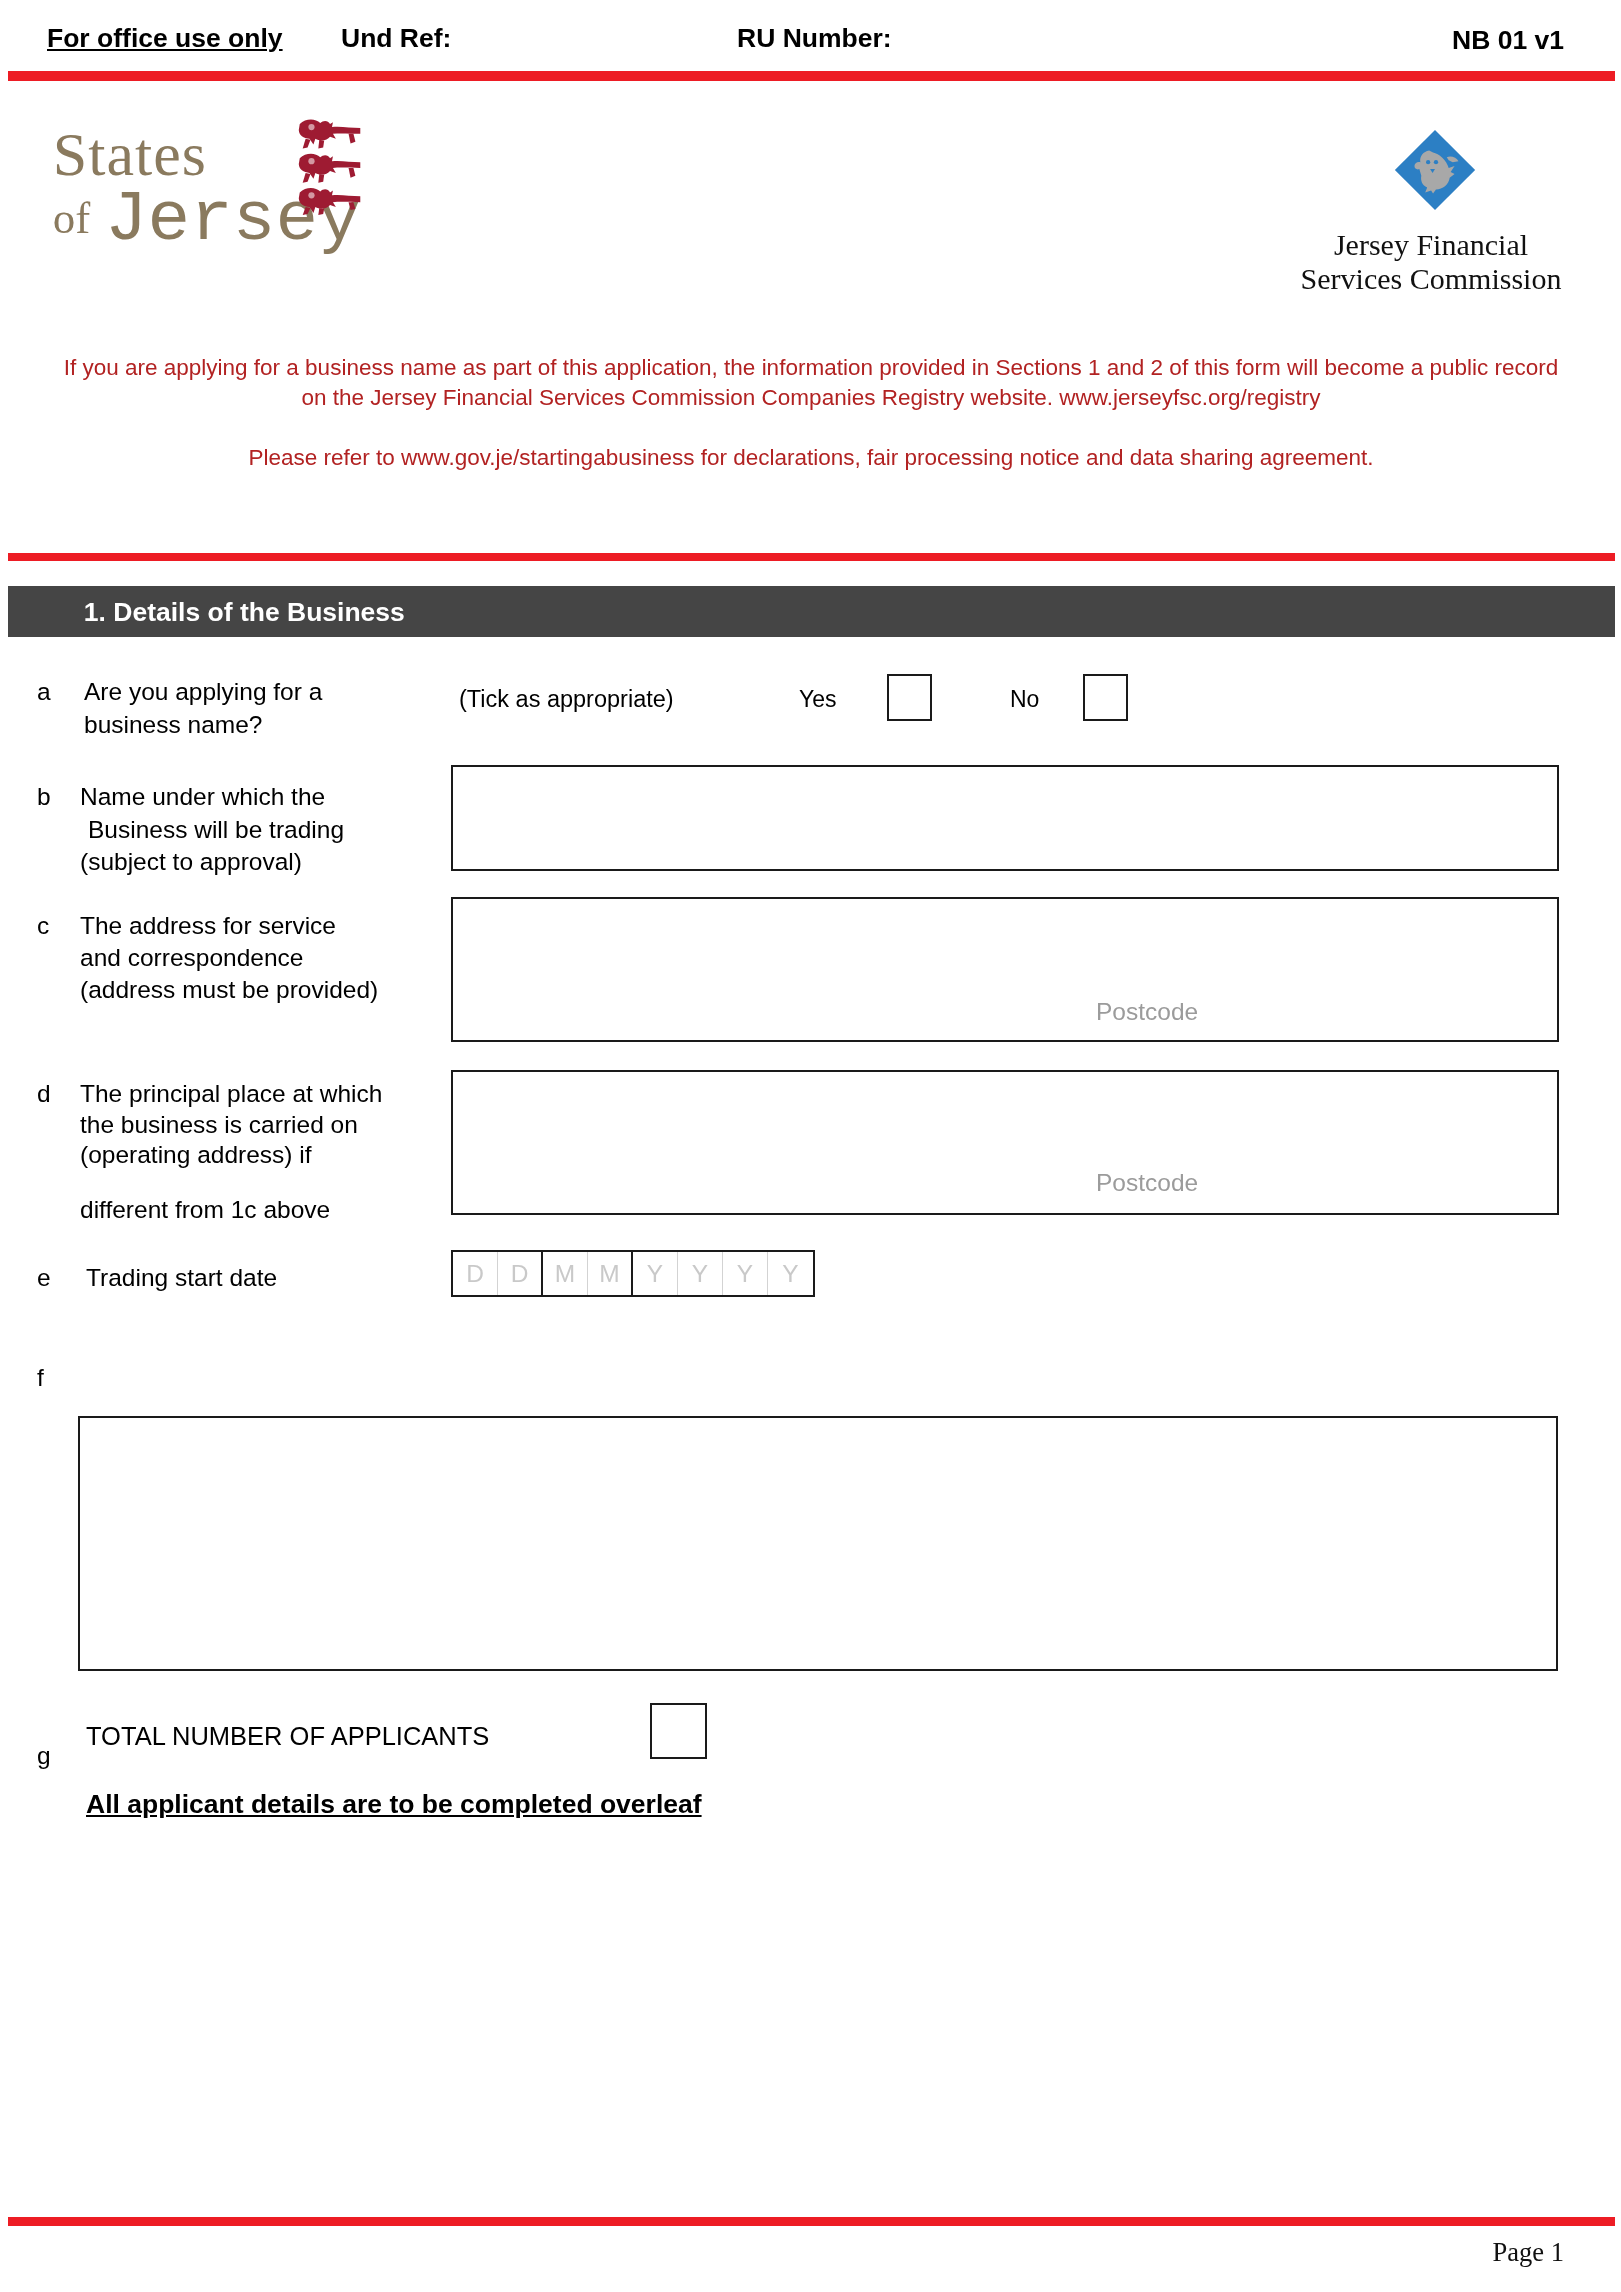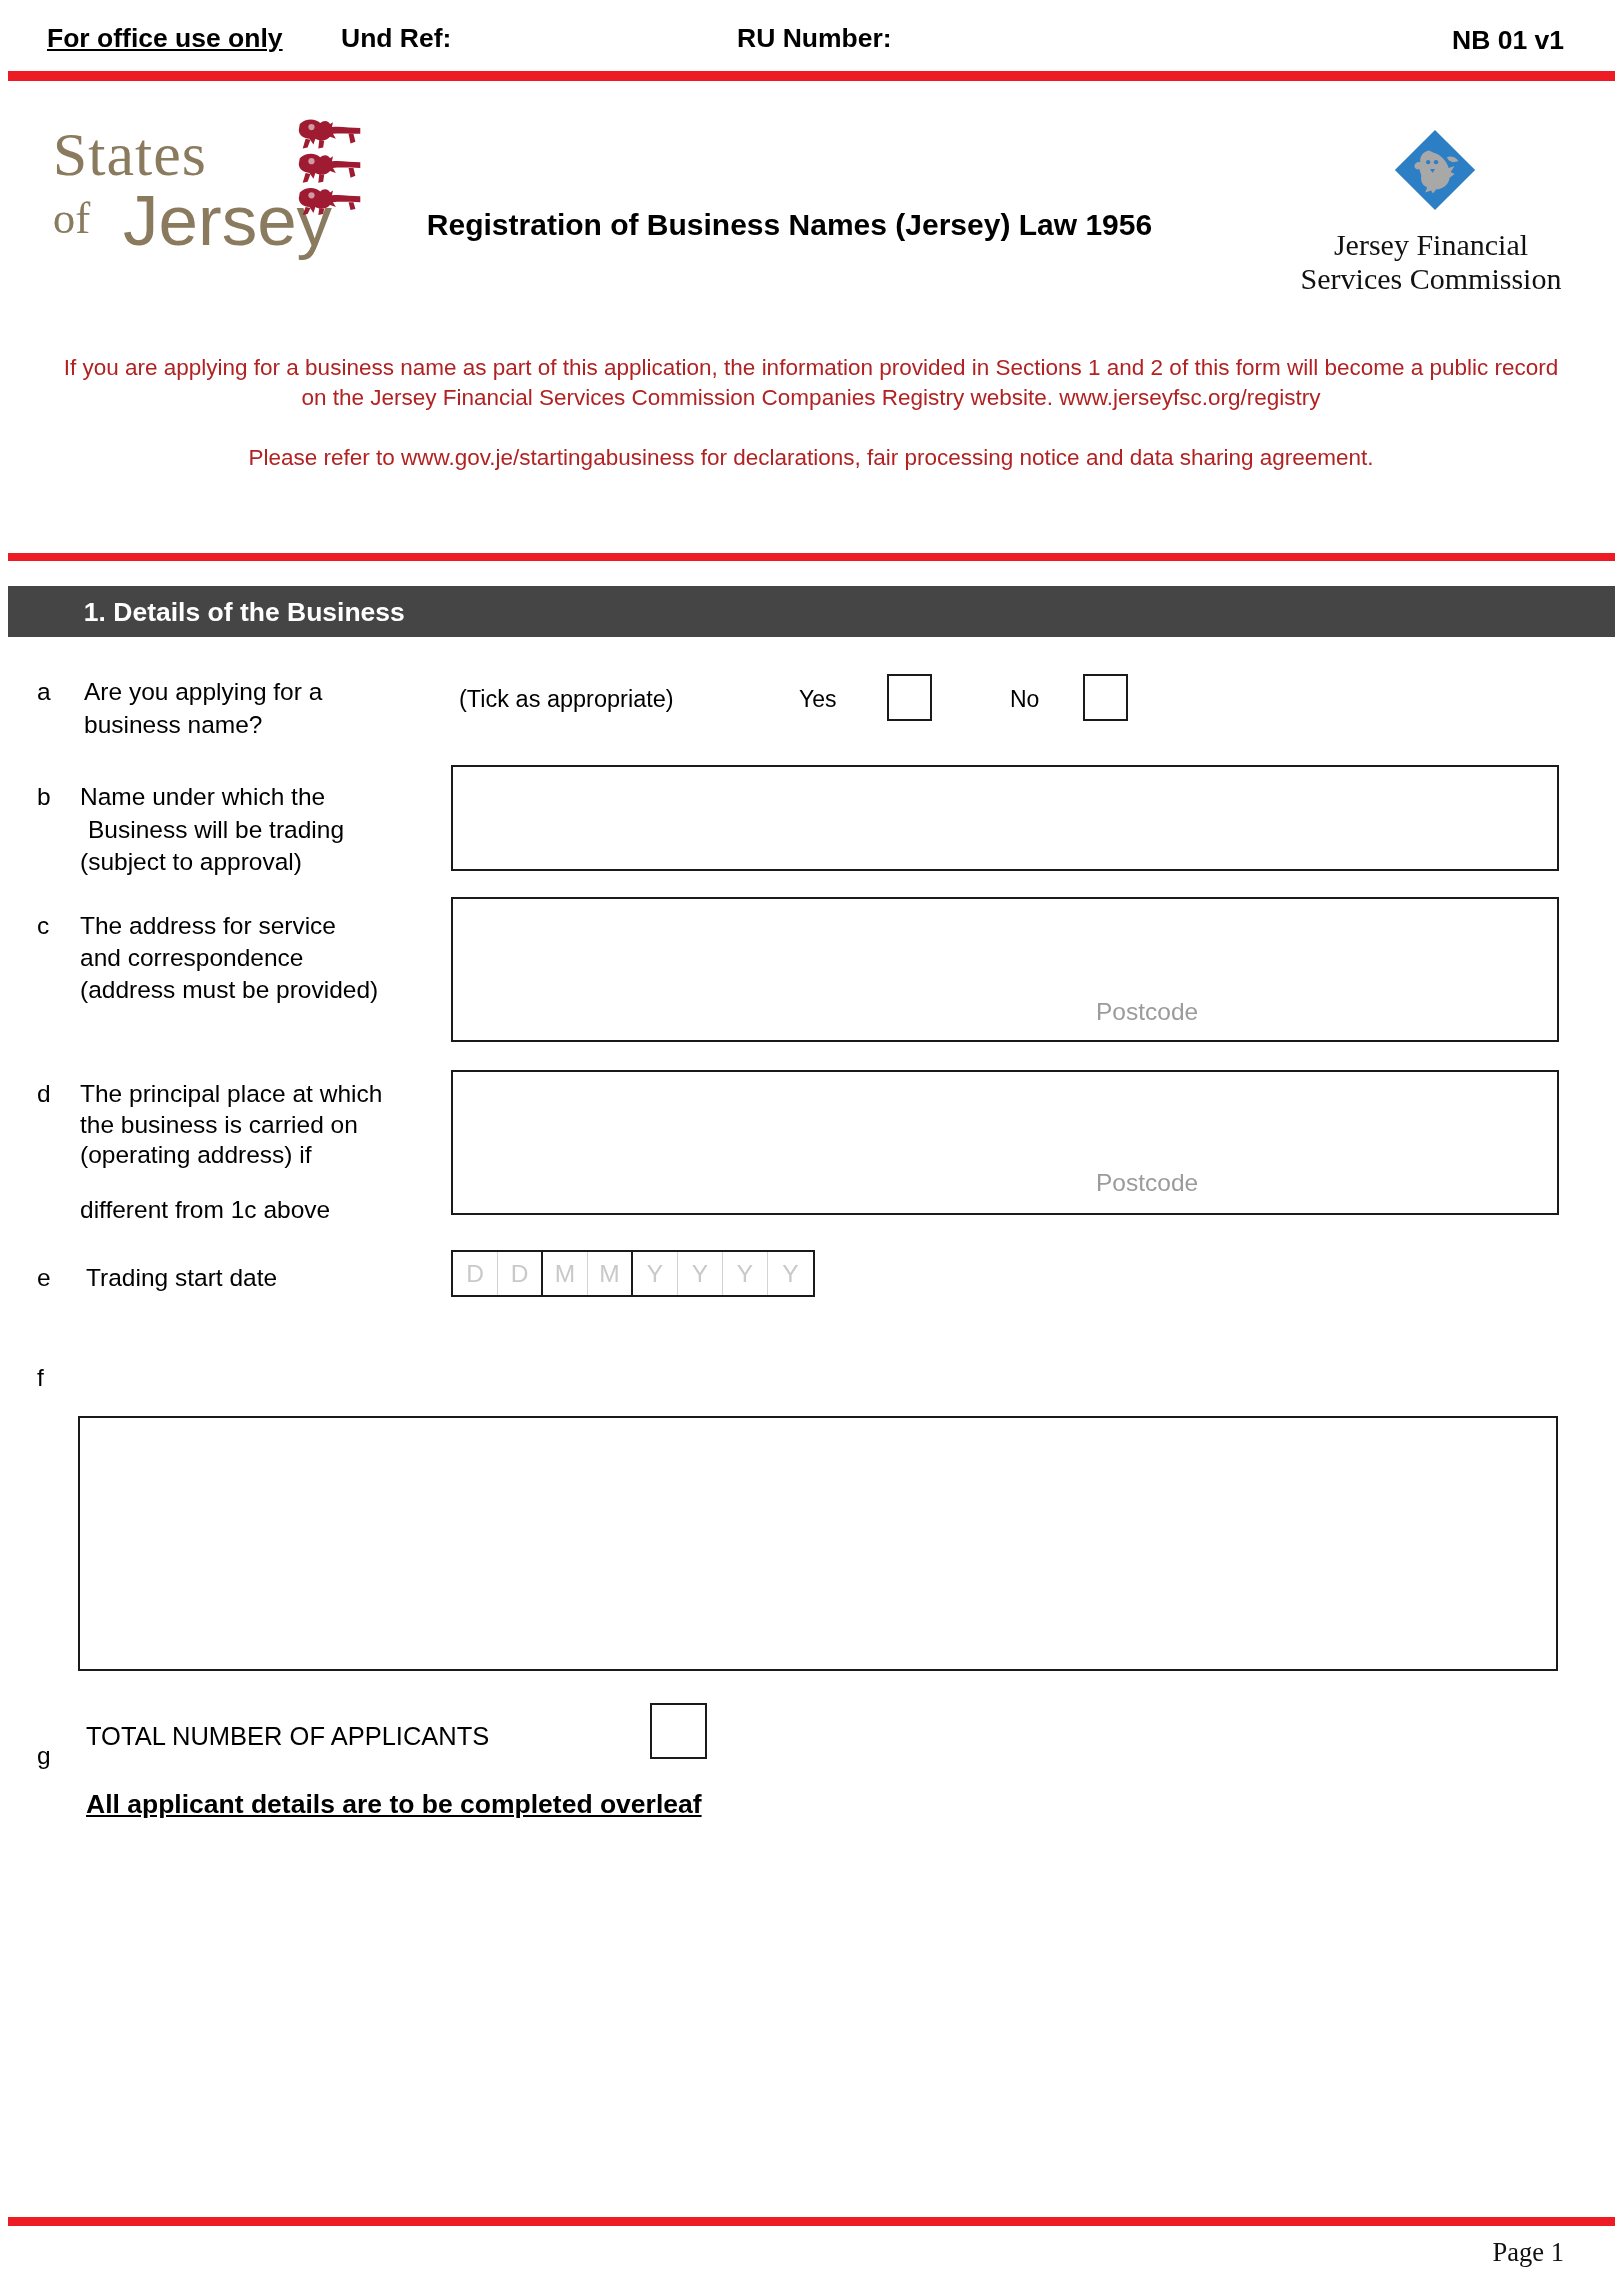--- a/index.html
+++ b/index.html
@@ -73,22 +73,22 @@
   .soj-of {
     position: absolute;
     left: 9.8px; top: 80px;
     font-family: "Liberation Serif", serif;
     font-size: 45px;
     color: #8a7a5e;
     line-height: 1;
   }
   .soj-jersey {
     position: absolute;
-    left: 80px; top: 69px;
-    font-family: Liberation Sans, sans-serif;
+    left: 62px; top: 69px;
+    font-family: Liberation Mono, monospace;
     font-size: 71px;
     color: #8a7a5e;
     line-height: 1;
   }
   .soj-lions {
     position: absolute;
     left: 247px; top: 0px;
     width: 82px; height: 106px;
   }
   .soj-lions svg { display:block; }
@@ -313,21 +313,20 @@
               <path d="M16 23 L13 31 L18 30 L21 24 Z"></path>
               <path d="M30 24 L29 31 L34 30 L35 25 Z"></path>
               <path d="M60 18 L62 26 L67 25 L65 18 Z"></path>
               <circle cx="22" cy="11" r="3.2" fill="#ffffff" opacity="0.55"></circle>
             </g>
           </g>
         </svg>
       </div>
     </div>
 
-    <div class="title-sub">Registration of Business Names (Jersey) Law 1956</div>
 
     <div class="jfsc">
       <div class="jfsc-mark">
         <svg viewBox="0 0 92 92" width="90" height="90" aria-hidden="true">
           <rect x="17" y="17" width="58" height="58" transform="rotate(45 46 46)" fill="#2C7FC4"></rect>
           <g fill="#A8A8A8">
             <path d="M40 26 C34 27, 30 32, 31 38 C28 37, 25 39, 25 42 C25 45, 28 46, 30 45 L32 52 C31 57, 33 62, 38 64 L36 69 L42 67 L44 70 L47 66 C54 66, 60 61, 61 54 L66 50 L62 48 L66 42 L60 44 C58 36, 50 29, 44 28 Z"></path>
             <path d="M58 33 C62 31, 68 33, 70 37 L64 38 L60 36 Z"></path>
           </g>
           <g fill="#2C7FC4">

